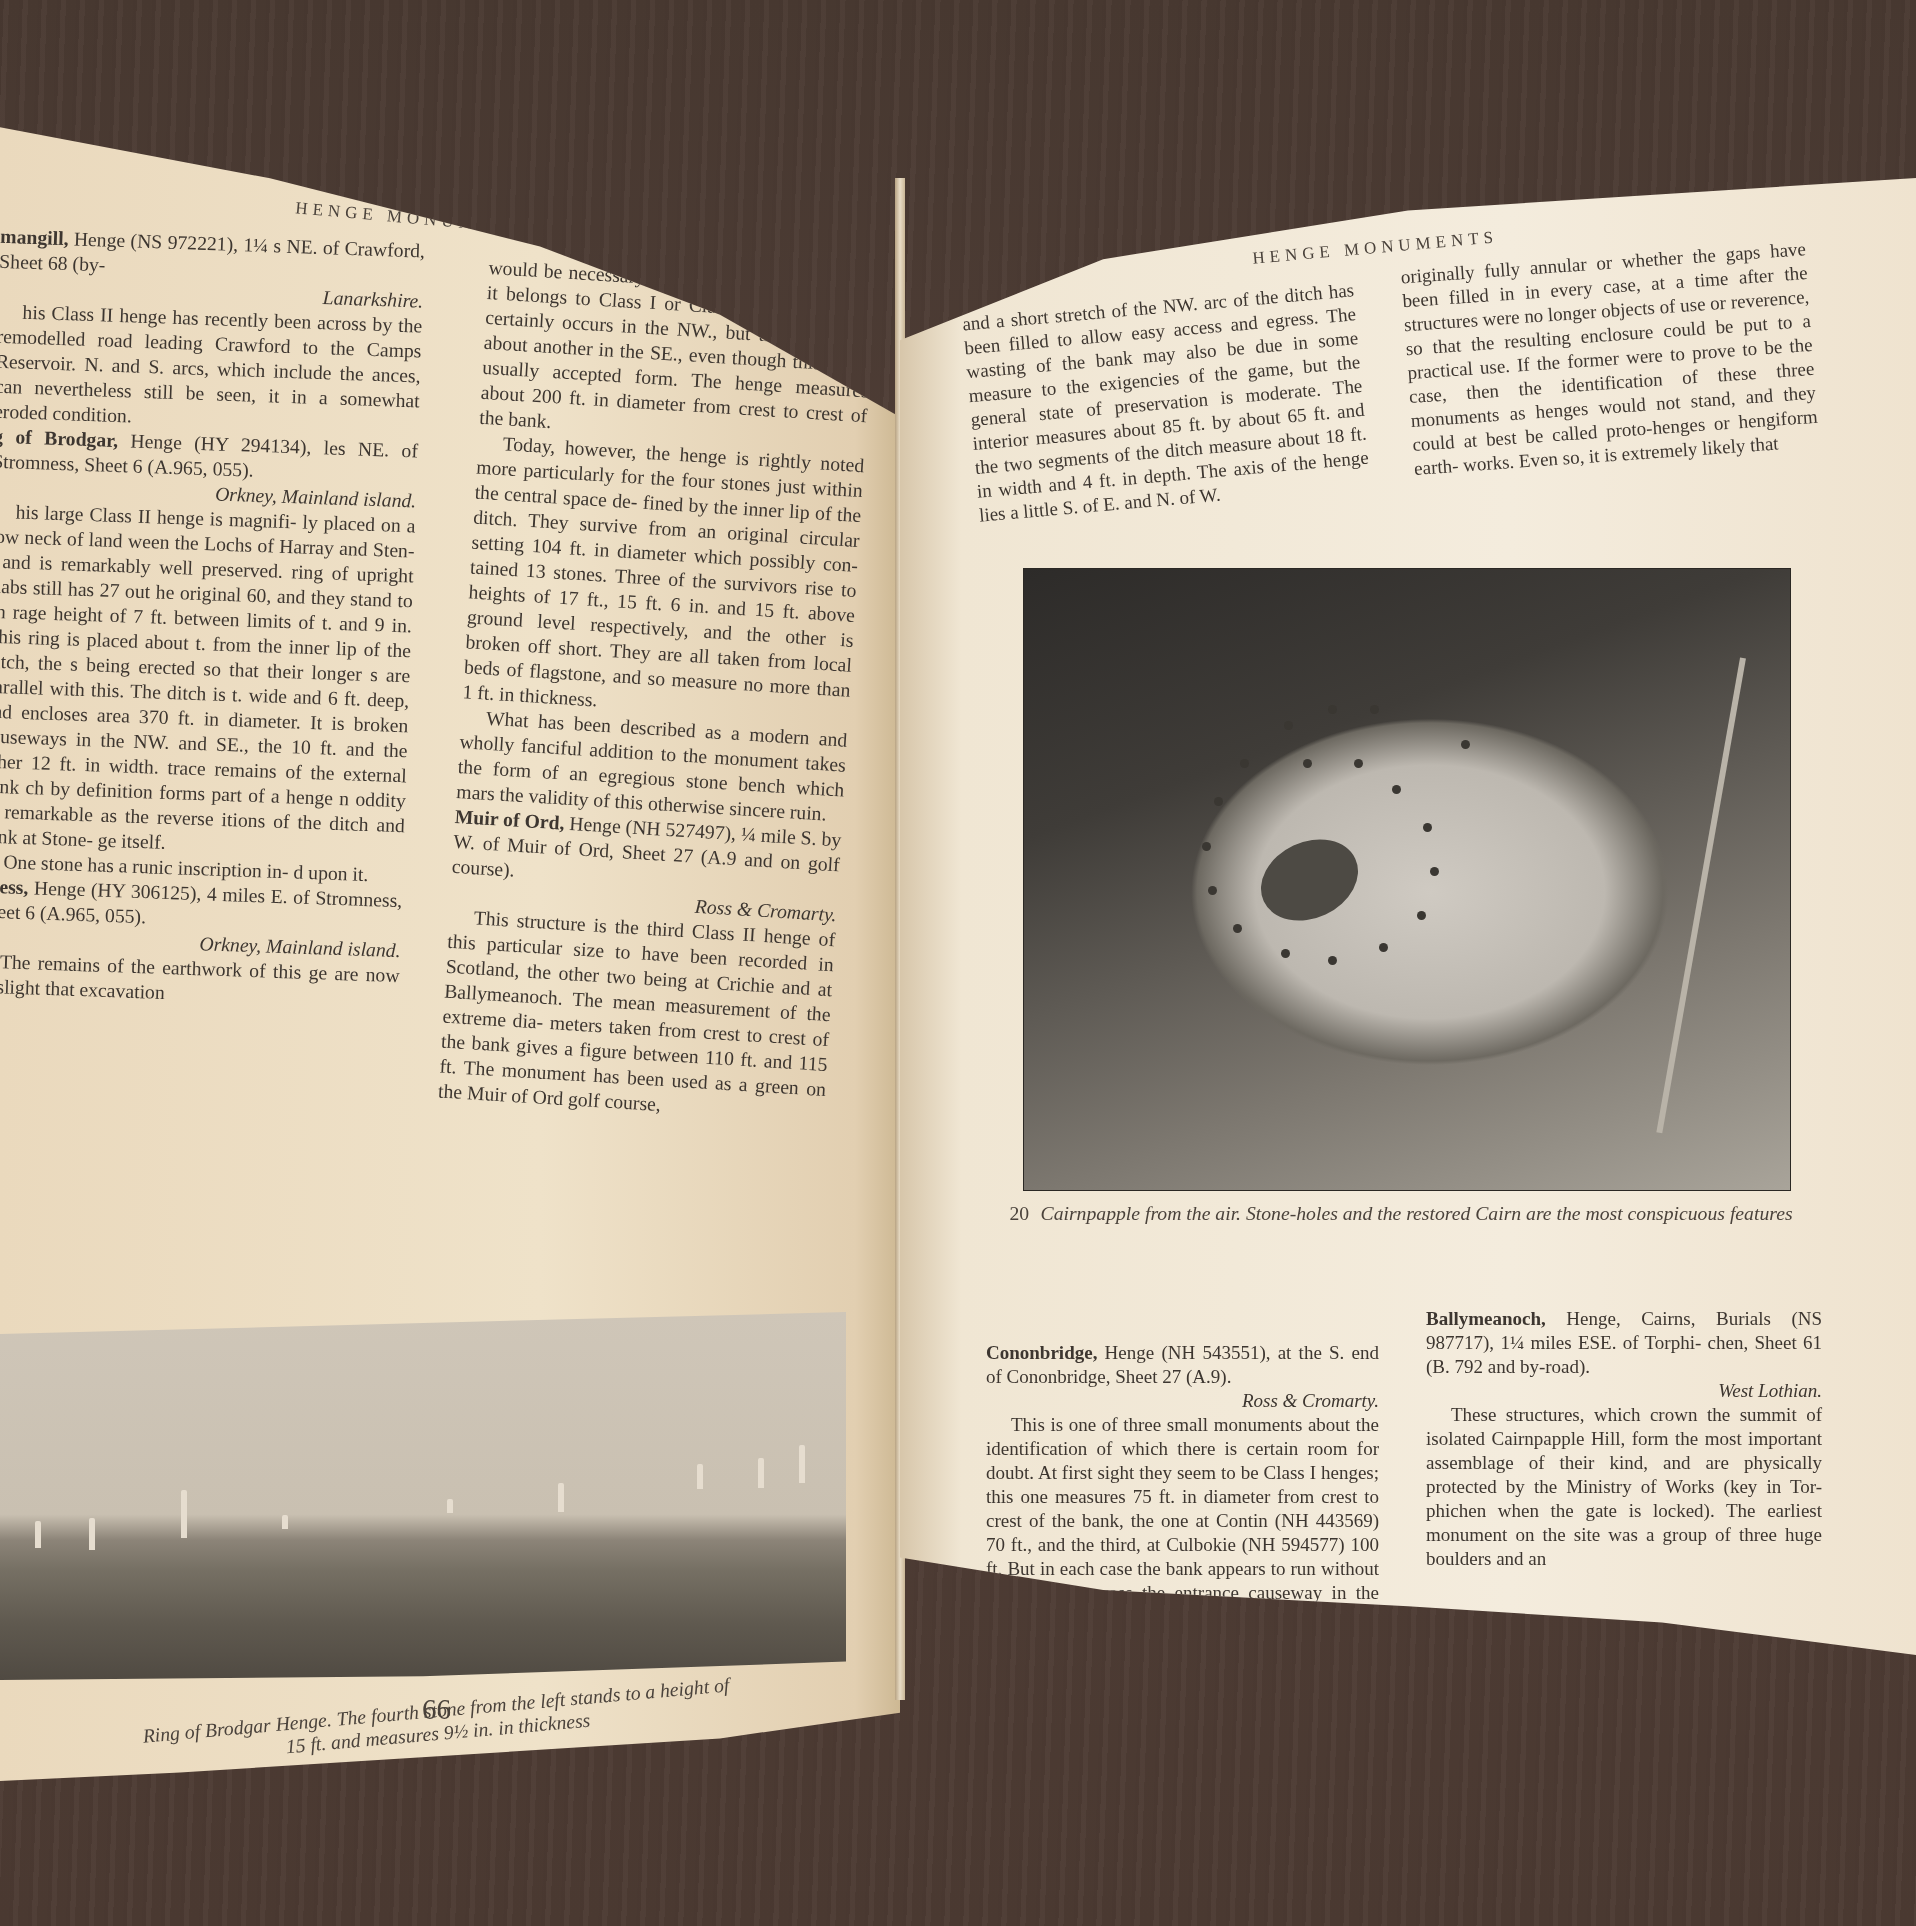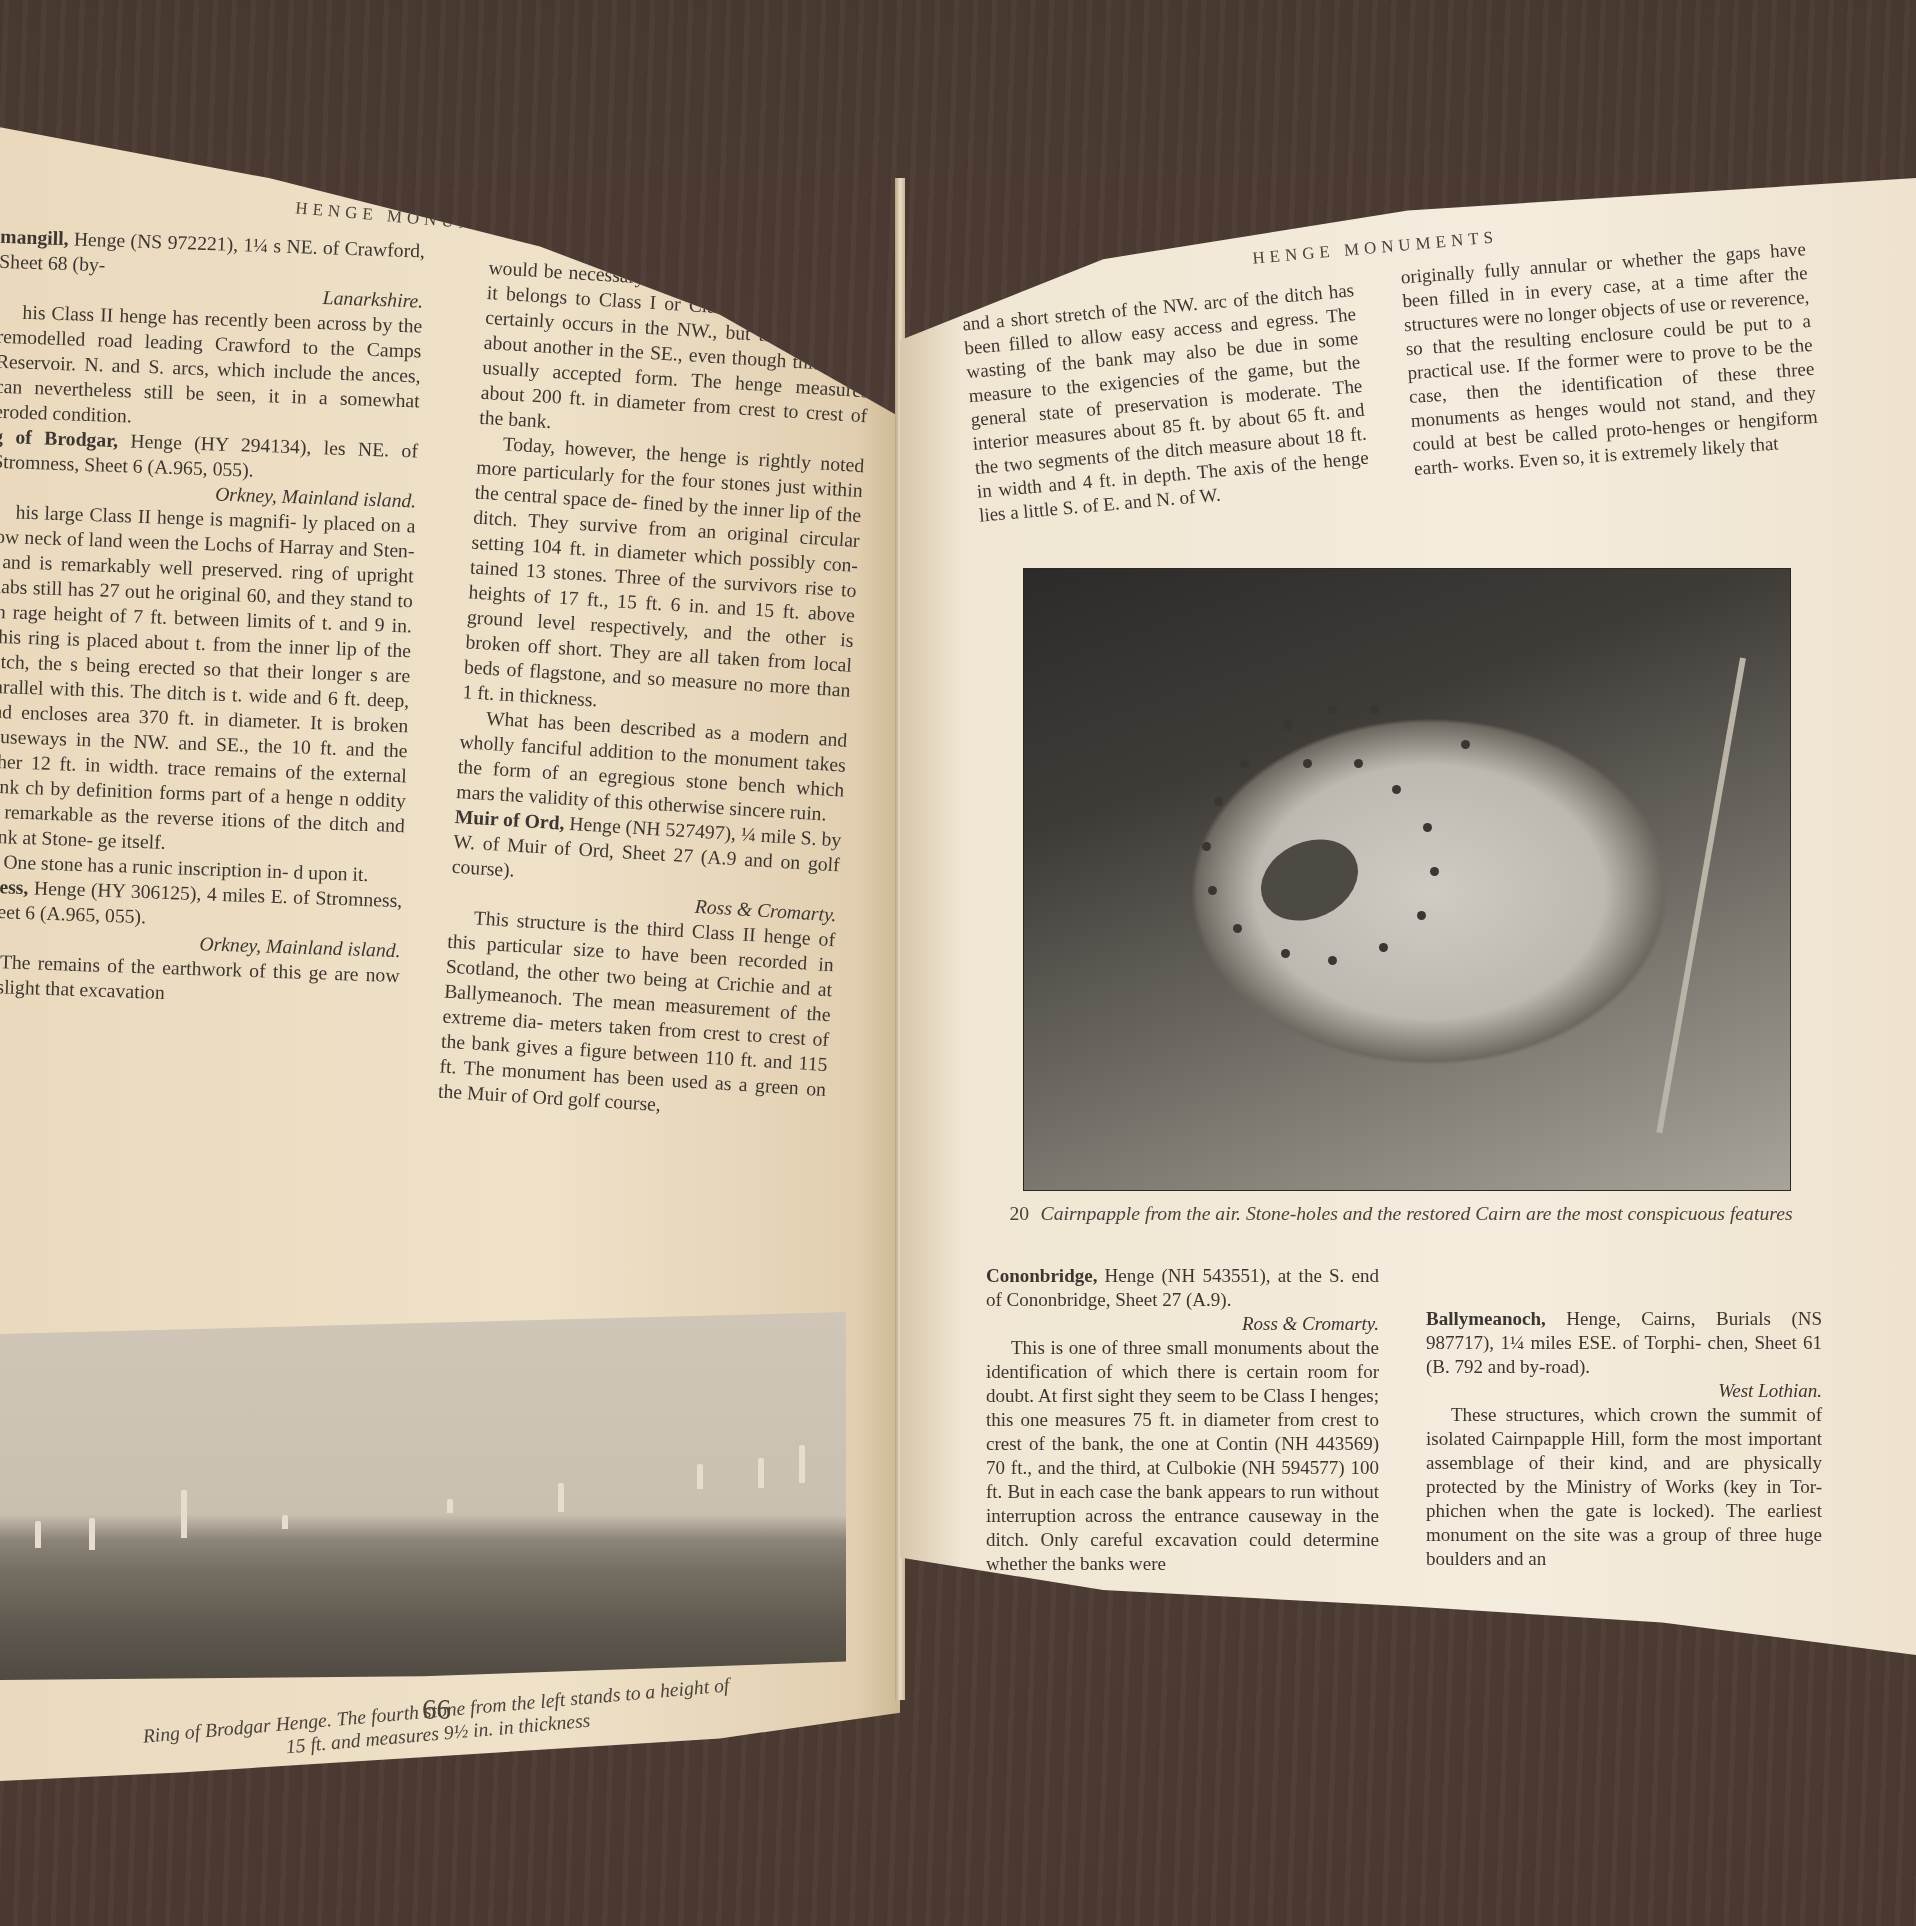--- a/index.html
+++ b/index.html
@@ -131,21 +131,21 @@
     <div class="hole" style="left:368px;top:216px;"></div>
       <div class="hole" style="left:330px;top:190px;"></div>
     <div class="hole" style="left:279px;top:190px;"></div>
       <div class="hole" style="left:437px;top:171px;"></div>
   </div>
 
   <div class="caption" style="left:108px;top:1024px;width:786px;">
     <span style="font-style:normal;margin-right:11.4px;">20</span><span>Cairnpapple from the air. Stone-holes and the restored Cairn are the most conspicuous features</span>
   </div>
 
-  <div class="col" id="rcol1" style="left:86px;top:1086px;width:393px;font-size:19px;line-height:24px;">
+  <div class="col" id="rcol1" style="left:86px;top:1163px;width:393px;font-size:19px;line-height:24px;">
       <p><span class="entry-name">Cononbridge,</span> Henge (NH 543551), at the S. end of Cononbridge, Sheet 27 (A.9).</p>
       <p class="county">Ross &amp; Cromarty.</p>
       <p class="indent">This is one of three small monuments about the identification of which there is certain room for doubt. At first sight they seem to be Class I henges; this one measures 75 ft. in diameter from crest to crest of the bank, the one at Contin (NH 443569) 70 ft., and the third, at Culbokie (NH 594577) 100 ft. But in each case the bank appears to run without interruption across the entrance causeway in the ditch. Only careful excavation could determine whether the banks were</p>
     </div>
   <div class="col" id="rcol2" style="left:526px;top:1129px;width:396px;font-size:19px;line-height:24px;">
       <p><span class="entry-name">Ballymeanoch,</span> Henge, Cairns, Burials (NS 987717), 1¼ miles ESE. of Torphi- chen, Sheet 61 (B. 792 and by-road).</p>
       <p class="county">West Lothian.</p>
       <p class="indent">These structures, which crown the summit of isolated Cairnpapple Hill, form the most important assemblage of their kind, and are physically protected by the Ministry of Works (key in Tor- phichen when the gate is locked). The earliest monument on the site was a group of three huge boulders and an</p>
     </div>
 

